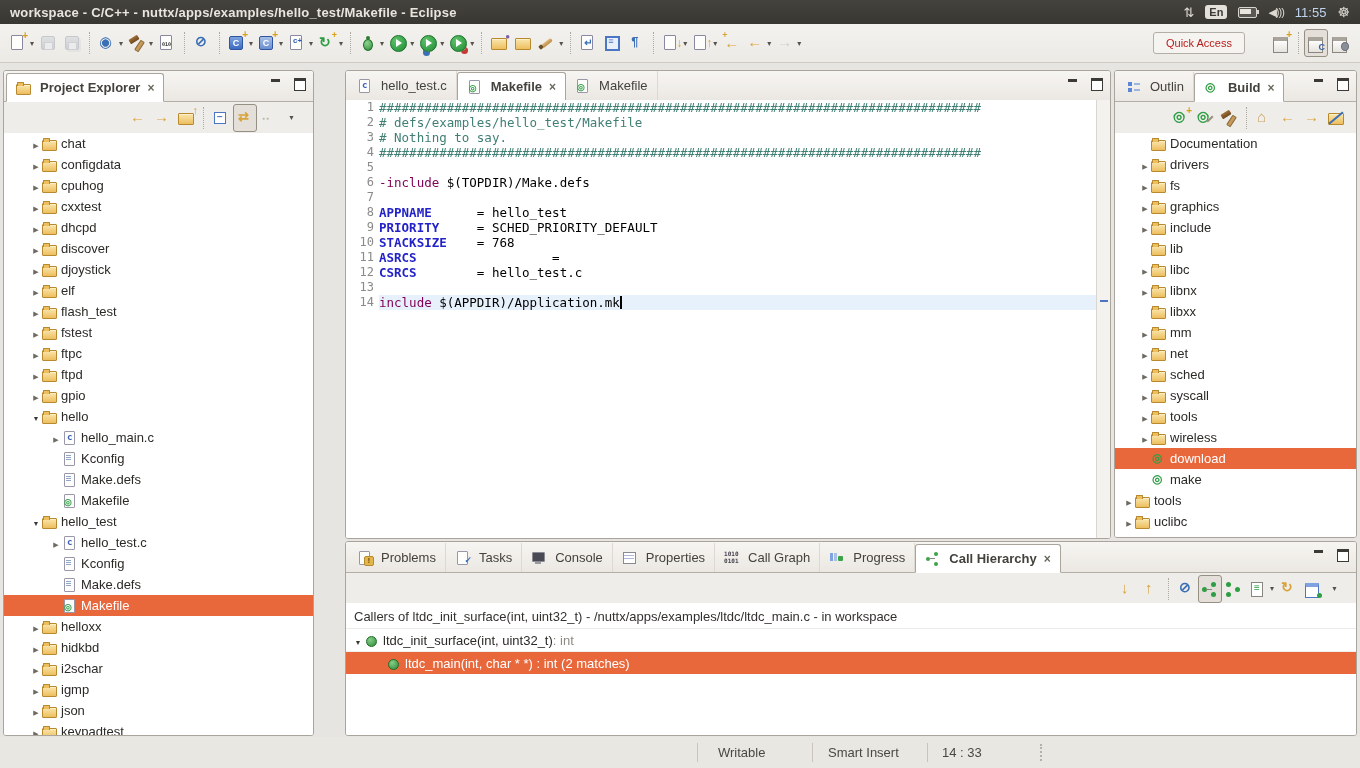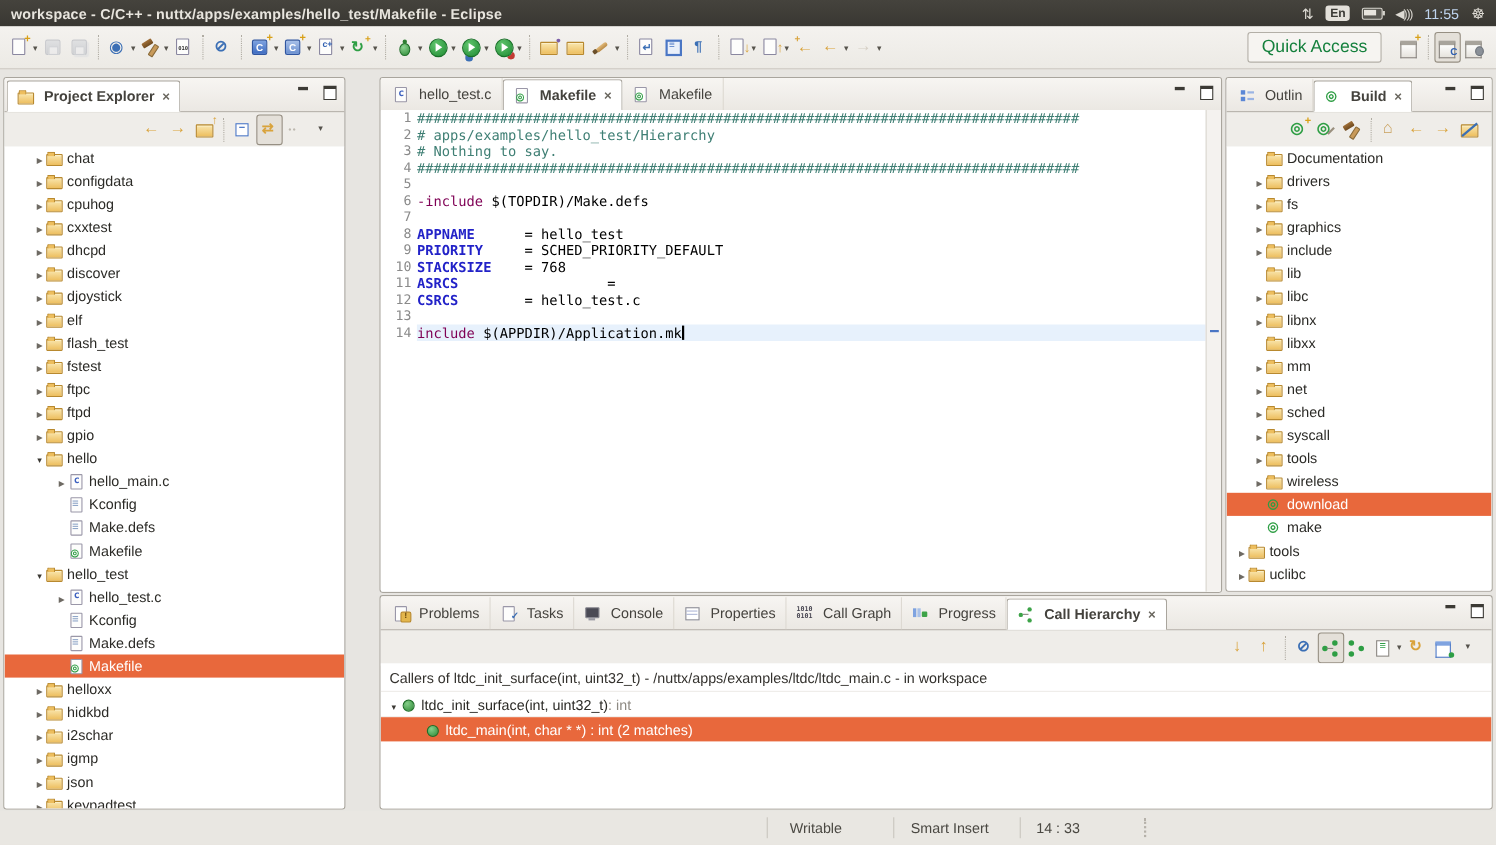--- a/index.html
+++ b/index.html
@@ -113,21 +113,21 @@
   [data-icon="pin-view"]::before{content:"";left:3px;top:4px;width:12px;height:10px;background:#fff;border:1px solid #4A76C4;border-top:4px solid #7FA3E0}
   [data-icon="pin-view"]::after{content:"";right:0;bottom:1px;width:5px;height:5px;border-radius:50%;background:#2E9E44}
   
   [data-icon="persp-new"]::before,[data-icon="persp-c"]::before,[data-icon="persp-debug"]::before{content:"";left:2px;top:4px;width:13px;height:11px;
     background:linear-gradient(#FDFDFC,#E6E3DD);border:1px solid #8A8680;border-top:4px solid #A8A49C}
   [data-icon="persp-new"]::after{content:"+";color:#D9A017;font-weight:bold;font-size:10px;right:-1px;top:-4px}
   [data-icon="persp-c"]::after{content:"C";color:#2F5FB0;font-weight:bold;font-size:9px;right:1px;bottom:1px}
   [data-icon="persp-debug"]::after{content:"";right:1px;bottom:2px;width:6px;height:7px;border-radius:50%;background:#8A9098;border:1px solid #6A7078}
   
   .qa-cluster{margin-left:auto;display:flex;align-items:center;padding-right:8px}
-  .qa-btn{border:1px solid #B3AFA7;border-radius:3px;background:#F6F4F1;color:#15803d;padding:4px 12px;font-size:16px;margin-right:13px}
+  .qa-btn{border:1px solid #B3AFA7;border-radius:3px;background:#F6F4F1;color:#b91c1c;padding:4px 12px;font-size:11px;margin-right:24px}
   
   .panel{position:absolute;background:#fff;border:1px solid #A9A59D;border-radius:3px;box-sizing:border-box;overflow:hidden}
   .phead{height:30px;background:linear-gradient(#F7F5F2,#EBE8E3);border-bottom:1px solid #B3AFA7;display:flex;align-items:flex-end;position:relative}
   .ptools{height:31px;background:#EFEDE9;display:flex;align-items:center;justify-content:flex-end;padding-right:8px;border-bottom:1px solid #E2DFD9}
   .pbody{position:absolute;left:0;right:0;bottom:0;background:#fff;overflow:hidden}
   .tabs{display:flex;align-items:flex-end;height:30px;padding-left:2px}
   .tab{height:29px;display:flex;align-items:center;gap:5px;padding:0 9px;color:#44423D;white-space:nowrap;border-right:1px solid #DDD9D2;box-sizing:border-box}
   .tab.selected{background:#fff;border:1px solid #A9A59D;border-bottom:1px solid #fff;margin-bottom:-1px;border-radius:3px 3px 0 0;font-weight:bold}
   .tab .tclose{display:none;color:#6A675F;font-weight:bold;font-size:12px;margin-left:2px}
   .tab.closable .tclose{display:inline}
@@ -639,21 +639,21 @@
   </div>
   <div class="code">
 
       <div class="line">
         <span class="ln">1</span>
         <span class="lntxt"><span class="cm">################################################################################</span></span>
       </div>
 
       <div class="line">
         <span class="ln">2</span>
-        <span class="lntxt"><span class="cm"># apps/examples/hello_test/Hierarchy</span></span>
+        <span class="lntxt"><span class="cm"># defs/examples/hello_test/Makefile</span></span>
       </div>
 
       <div class="line">
         <span class="ln">3</span>
         <span class="lntxt"><span class="cm"># Nothing to say.</span></span>
       </div>
 
       <div class="line">
         <span class="ln">4</span>
         <span class="lntxt"><span class="cm">################################################################################</span></span>

